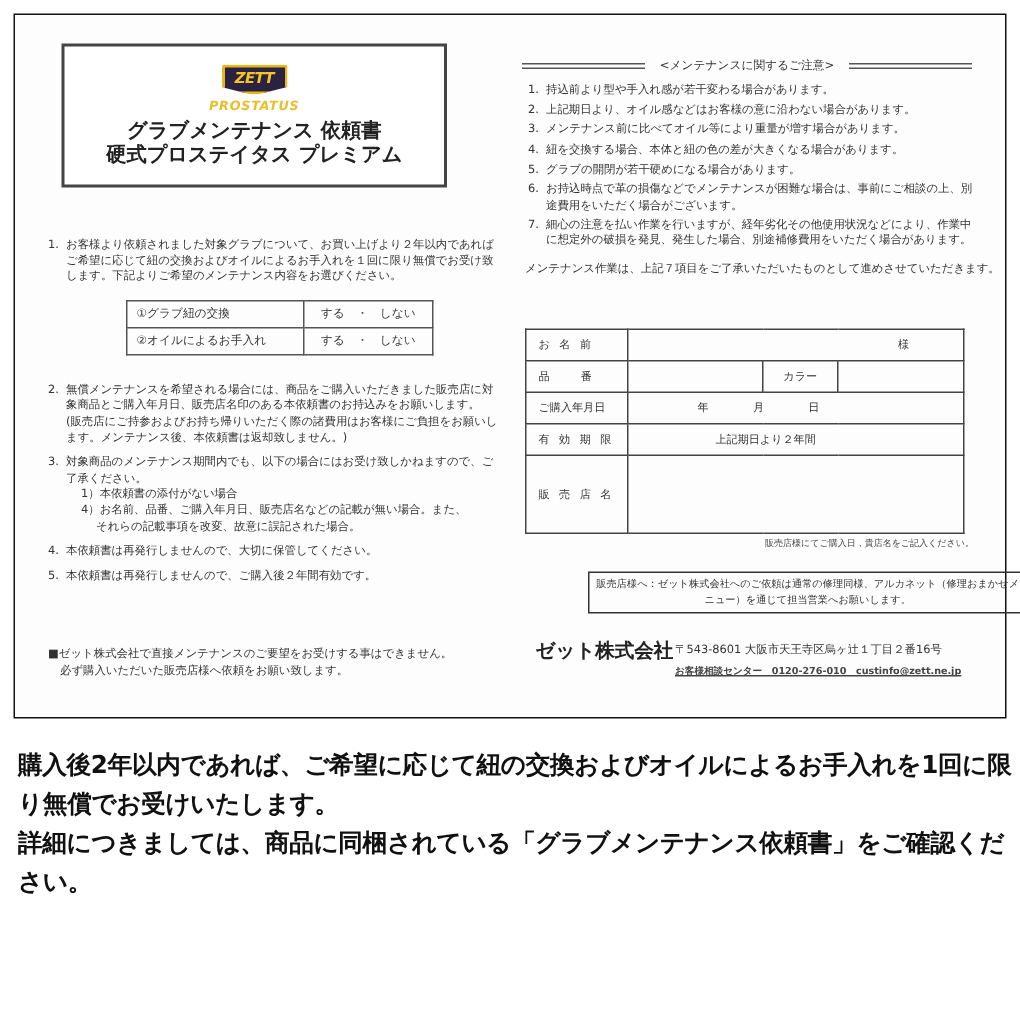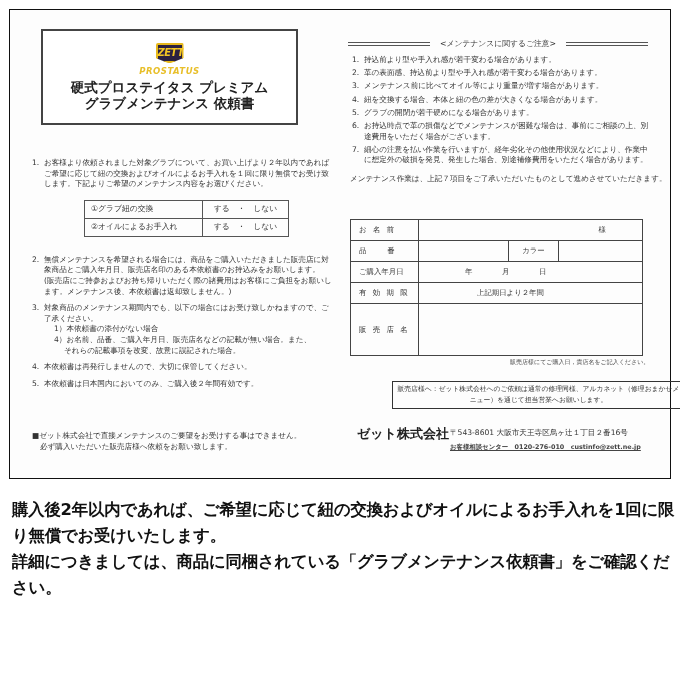--- a/index.html
+++ b/index.html
@@ -3,21 +3,21 @@
 <meta charset="utf-8">
 <style>
   * { box-sizing: border-box; margin: 0; padding: 0; }
   html, body { width: 680px; height: 680px; background: #ffffff; overflow: hidden; }
   body { position: relative; font-family: "DejaVu Sans", "Liberation Sans", sans-serif; color: #333; }
 
   .scan { position: absolute; left: 9px; top: 9px; width: 662px; height: 470px; border: 1.5px solid #111; background: #fdfdfd; }
 
   
   .title-box { position: absolute; left: 41px; top: 29px; width: 257px; height: 96px; border: 2px solid #444; background: #fff; text-align: center; }
-  .logo { margin: 12px auto 0; width: 28px; height: 20px; background: #2b2140; border: 2px solid #e6b81c; border-radius: 2px; color: #f3c623; font-weight: bold; font-size: 10px; line-height: 16px; font-style: italic; letter-spacing: -0.5px; clip-path: polygon(0 0,100% 0,100% 75%,55% 100%,45% 100%,0 75%); }
+  .logo { margin: 12px auto 0; width: 44px; height: 20px; background: #2b2140; border: 2px solid #e6b81c; border-radius: 2px; color: #f3c623; font-weight: bold; font-size: 10px; line-height: 16px; font-style: italic; letter-spacing: -0.5px; clip-path: polygon(0 0,100% 0,100% 75%,55% 100%,45% 100%,0 75%); }
   .brand { margin-top: 3px; font-size: 8.5px; font-weight: bold; font-style: italic; color: #e8bf2a; letter-spacing: 0.5px; }
   .doc-title { margin-top: 3px; font-size: 13.5px; font-weight: bold; color: #222; line-height: 16px; }
 
   .lcol { position: absolute; left: 32px; top: 158px; width: 300px; font-size: 7.6px; line-height: 10.6px; color: #333; }
   .item { display: flex; margin-bottom: 6px; }
   .num { width: 12px; flex: none; }
   .body p { margin: 0; }
   .sub { padding-left: 10px; }
   .sub2 { padding-left: 20px; }
 
@@ -53,22 +53,22 @@
 </style>
 </head>
 <body>
 
 <div class="scan"></div>
 
 <div class="title-box">
   <div class="logo">ZETT</div>
   <div class="brand">PROSTATUS</div>
   <div class="doc-title">
+    <div>グラブメンテナンス 依頼書</div>
     <div>硬式プロステイタス プレミアム</div>
-    <div>グラブメンテナンス 依頼書</div>
   </div>
 </div>
 
 <div class="lcol">
   <div class="item">
     <span class="num">1.</span>
     <div class="body">
       <p>お客様より依頼されました対象グラブについて、お買い上げより２年以内であればご希望に応じて紐の交換およびオイルによるお手入れを１回に限り無償でお受け致します。下記よりご希望のメンテナンス内容をお選びください。</p>
       <table class="choice">
         <tbody>
@@ -102,21 +102,21 @@
   </div>
   <div class="item">
     <span class="num">4.</span>
     <div class="body">
         <p>本依頼書は再発行しませんので、大切に保管してください。</p>
       </div>
   </div>
   <div class="item">
     <span class="num">5.</span>
     <div class="body">
-        <p>本依頼書は日本国内においてのみ、ご購入後２年間有効です。</p>
+        <p>本依頼書は再発行しませんので、ご購入後２年間有効です。</p>
       </div>
   </div>
 </div>
 
 <div class="note-box">
   <p>■ゼット株式会社で直接メンテナンスのご要望をお受けする事はできません。</p>
   <p style="padding-left:8px">必ず購入いただいた販売店様へ依頼をお願い致します。</p>
 </div>
 
 <div class="r-head">
@@ -125,21 +125,21 @@
   <div class="dbl"></div>
 </div>
 
 <div class="rlist">
   <div class="item">
       <span class="num">1.</span>
       <div class="body">持込前より型や手入れ感が若干変わる場合があります。</div>
     </div>
   <div class="item">
       <span class="num">2.</span>
-      <div class="body">革の表面感、持込前より型や手入れ感が若干変わる場合があります。</div>
+      <div class="body">上記期日より、オイル感などはお客様の意に沿わない場合があります。</div>
     </div>
   <div class="item">
       <span class="num">3.</span>
       <div class="body">メンテナンス前に比べてオイル等により重量が増す場合があります。</div>
     </div>
   <div class="item">
       <span class="num">4.</span>
       <div class="body">紐を交換する場合、本体と紐の色の差が大きくなる場合があります。</div>
     </div>
   <div class="item">

